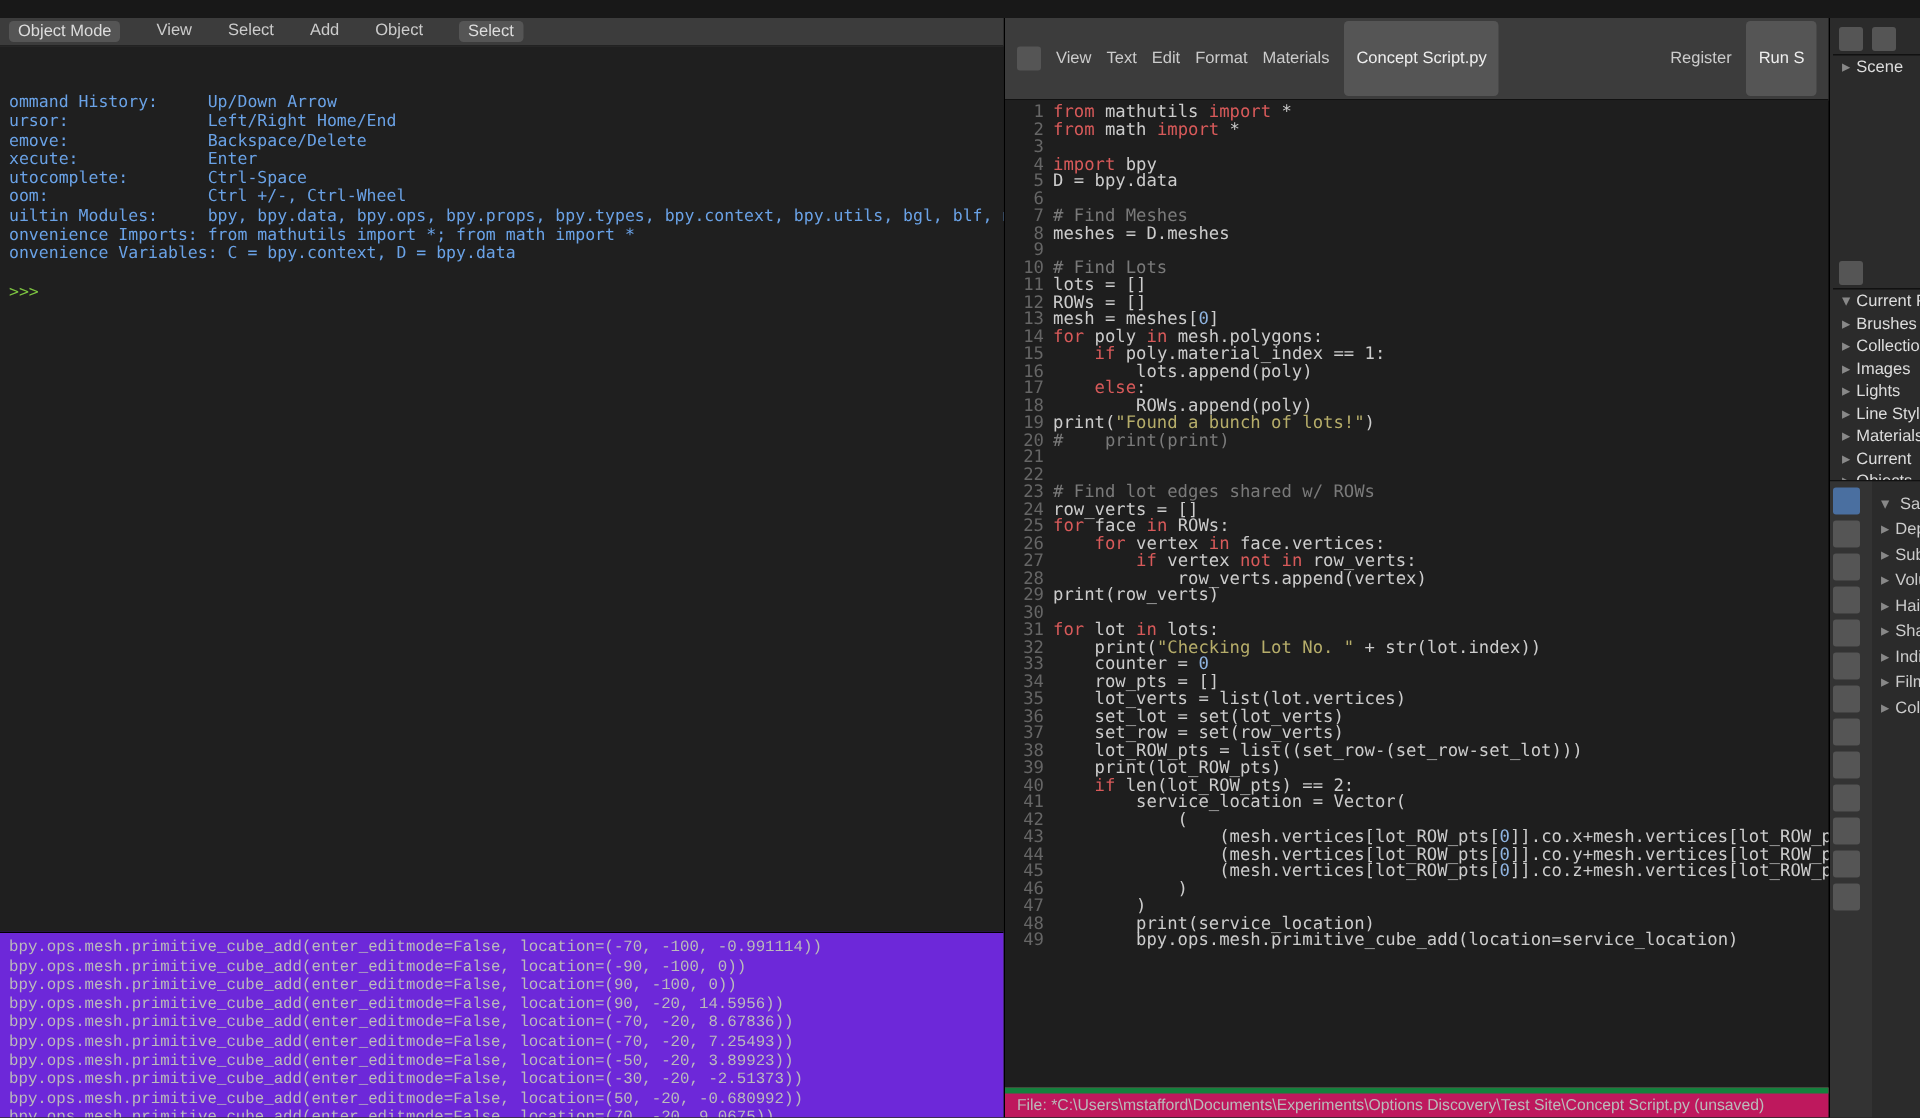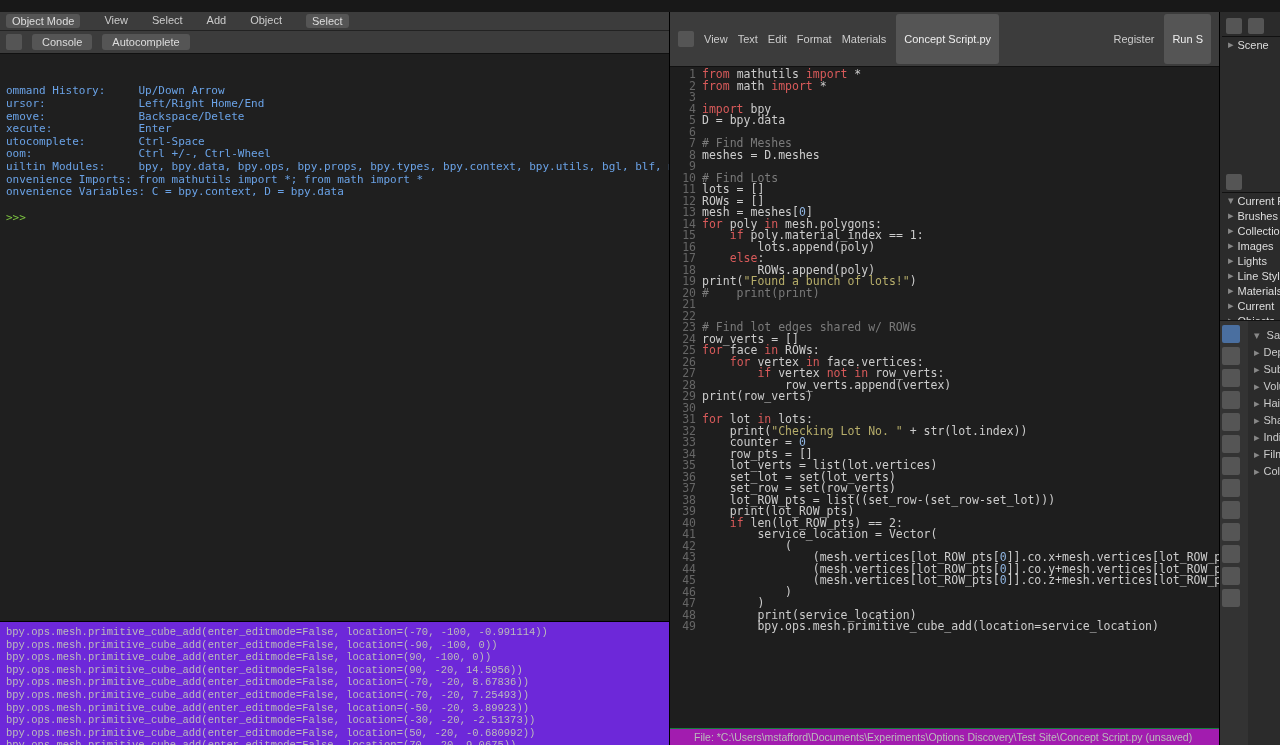--- a/index.html
+++ b/index.html
@@ -34,21 +34,21 @@
   .console .w{color:#ddd}.console .g{color:#7ec641}.console .b{color:#6aa2e6}
   .scrollback{flex:0 0 115px;background:#6d28d9;padding:4px 6px;font-family:Liberation Mono, monospace;font-size:10.5px;color:#bbb;white-space:pre;overflow:hidden;line-height:1.2;border-top:1px solid #000}
   
   .editor{display:flex;flex-direction:column;background:#1e1e1e;border-right:1px solid #000}
   .ed-header{background:#3c3c3c;display:flex;gap:10px;padding:2px 8px;border-bottom:1px solid #111;font-size:11px;color:#ccc;align-items:center}
   .ed-header .file{background:#555;border-radius:3px;padding:19px 8px;color:#eee}
   .code{flex:1;display:flex;font-family:monospace;font-size:11.5px;line-height:1.0;overflow:hidden;padding-top:2px}
   .gutter{flex:0 0 26px;text-align:right;color:#666;padding-right:6px;white-space:pre}
   .src{flex:1;white-space:pre;color:#ccc}
   .kw{color:#d85a5a}.s{color:#b6ad6a}.n{color:#8fb4e0}.c{color:#7a7a7a}
-  .ed-footer{background:#a21caf;padding:2px 24px;border-top:1px solid #15803d;font-size:10.5px;color:#bbb;white-space:nowrap;overflow:hidden}
+  .ed-footer{background:#be185d;padding:2px 8px;border-top:4px solid #15803d;font-size:10.5px;color:#bbb;white-space:nowrap;overflow:hidden}
   
   .right{display:flex;flex-direction:column;background:#2b2b2b}
   .outliner{flex:0 0 300px;background:#2b2b2b;border-bottom:1px solid #111;padding:4px 2px;overflow:hidden}
   .out-head{display:flex;gap:6px;padding:2px 4px;border-bottom:1px solid #111}
   .out-head span{width:16px;height:16px;background:#555;border-radius:2px}
   .out-row{padding:1px 6px;color:#ddd;display:flex;align-items:center;gap:4px}
   .out-row .tri{color:#888}
   .props{flex:1;display:flex;background:#2b2b2b}
   .prop-tabs{flex:0 0 24px;background:#333;display:flex;flex-direction:column;gap:4px;padding:4px 2px}
   .prop-tabs span{width:18px;height:18px;border-radius:2px;background:#555}
@@ -66,25 +66,20 @@
   <div class="left">
     <div class="vp-header">
       <span class="sel">Object Mode</span>
       <span class="menu">View</span>
       <span class="menu">Select</span>
       <span class="menu">Add</span>
       <span class="menu">Object</span>
       <span class="sel">Select</span>
     </div>
 
-    <div class="console-bar">
-      <span class="cb-icon"></span>
-      <span class="cb-btn">Console</span>
-      <span class="cb-btn">Autocomplete</span>
-    </div>
     <div class="console" id="console-area"><span class="b">
 
 ommand History:     Up/Down Arrow
 ursor:              Left/Right Home/End
 emove:              Backspace/Delete
 xecute:             Enter
 utocomplete:        Ctrl-Space
 oom:                Ctrl +/-, Ctrl-Wheel
 uiltin Modules:     bpy, bpy.data, bpy.ops, bpy.props, bpy.types, bpy.context, bpy.utils, bgl, blf, mathutils
 onvenience Imports: from mathutils import *; from math import *

